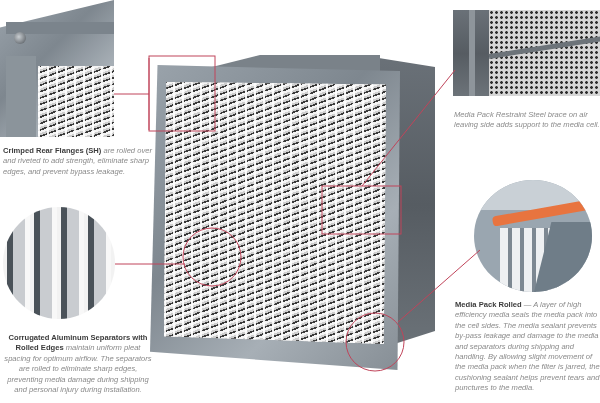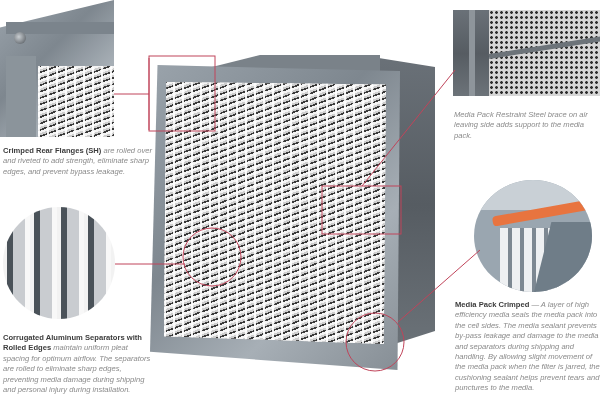--- a/index.html
+++ b/index.html
@@ -68,23 +68,23 @@
   <rect class="redline" x="322" y="186" width="79" height="48"></rect>
 
   <line class="redline" x1="480" y1="250" x2="398" y2="322"></line>
   <circle class="redline" cx="375" cy="342" r="29"></circle>
 </svg>
 
 <div class="caption" style="left:3px;top:146px;width:155px;">
   <b>Crimped Rear Flanges (SH)</b><span> are rolled over and riveted to add strength, eliminate sharp edges, and prevent bypass leakage.</span>
 </div>
 
-<div class="caption" style="left:3px;top:333px;width:150px;">
+<div class="caption" style="left:3px;top:333px;width:150px;text-align:center;">
   <b>Corrugated Aluminum Separators with Rolled Edges</b><span> maintain uniform pleat spacing for optimum airflow. The separators are rolled to eliminate sharp edges, preventing media damage during shipping and personal injury during installation.</span>
 </div>
 
 <div class="caption" style="left:454px;top:110px;width:146px;">
-  <span>Media Pack Restraint Steel brace on air leaving side adds support to the media pack.</span>
+  <span>Media Pack Restraint Steel brace on air leaving side adds support to the media cell.</span>
 </div>
 
 <div class="caption" style="left:455px;top:300px;width:145px;">
-  <b>Media Pack Crimped</b><span> — A layer of high efficiency media seals the media pack into the cell sides. The media sealant prevents by-pass leakage and damage to the media and separators during shipping and handling. By allowing slight movement of the media pack when the filter is jarred, the cushioning sealant helps prevent tears and punctures to the media.</span>
+  <b>Media Pack Rolled</b><span> — A layer of high efficiency media seals the media pack into the cell sides. The media sealant prevents by-pass leakage and damage to the media and separators during shipping and handling. By allowing slight movement of the media pack when the filter is jarred, the cushioning sealant helps prevent tears and punctures to the media.</span>
 </div>
 
 </body></html>

